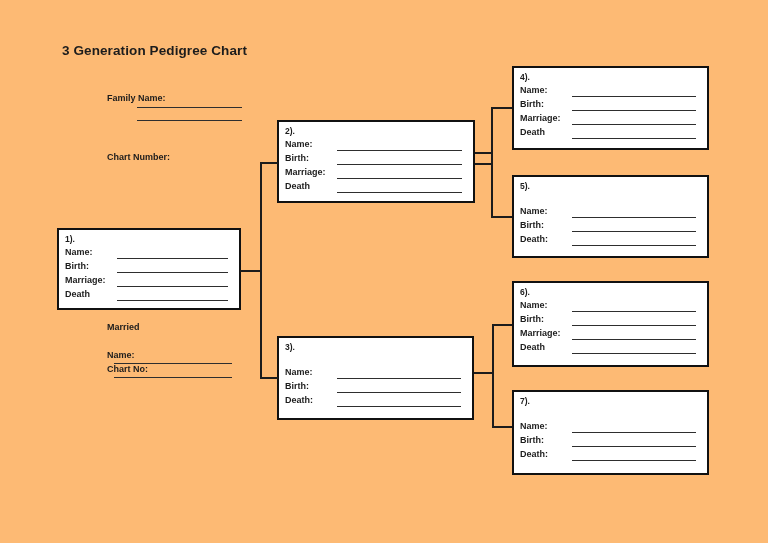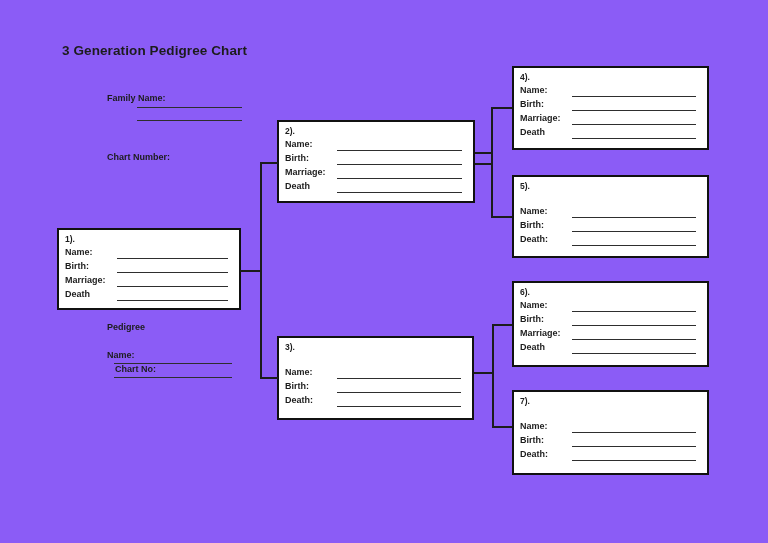--- a/index.html
+++ b/index.html
@@ -1,20 +1,20 @@
 <!DOCTYPE html>
 <html><head>
 <meta charset="utf-8">
 <style>
   html, body { margin: 0; padding: 0; background: #ffffff; }
   .canvas {
     position: relative;
     width: 768px;
     height: 543px;
-    background: #8b5cf6;
+    background: #fdba74;
     font-family: "Liberation Sans", sans-serif;
     font-weight: bold;
     color: #1c1c1c;
     overflow: hidden;
   }
   .title {
     position: absolute;
     left: 62px; top: 43px;
     font-size: 13.5px;
     letter-spacing: 0.1px;
@@ -85,24 +85,24 @@
     <div class="row">
       <span class="lbl">Marriage:</span>
       <span class="wline"></span>
     </div>
     <div class="row">
       <span class="lbl">Death</span>
       <span class="wline"></span>
     </div>
   </div>
 
-  <div class="slabel" style="left:63px; top:321px;">Pedigree</div>
+  <div class="slabel" style="left:63px; top:321px;">Married</div>
   <div class="slabel" style="left:63px; top:349px;">Name:</div>
   <div class="sline" style="left:114px; top:363px; width:118px;"></div>
-  <div class="slabel" style="left:71px; top:363px;">Chart No:</div>
+  <div class="slabel" style="left:63px; top:363px;">Chart No:</div>
   <div class="sline" style="left:114px; top:377px; width:118px;"></div>
 
   <div class="pbox" style="left:277px; top:120px; width:198px; height:83px;">
     <span class="num">2).</span>
     <div class="row">
       <span class="lbl">Name:</span>
       <span class="wline"></span>
     </div>
     <div class="row">
       <span class="lbl">Birth:</span>

